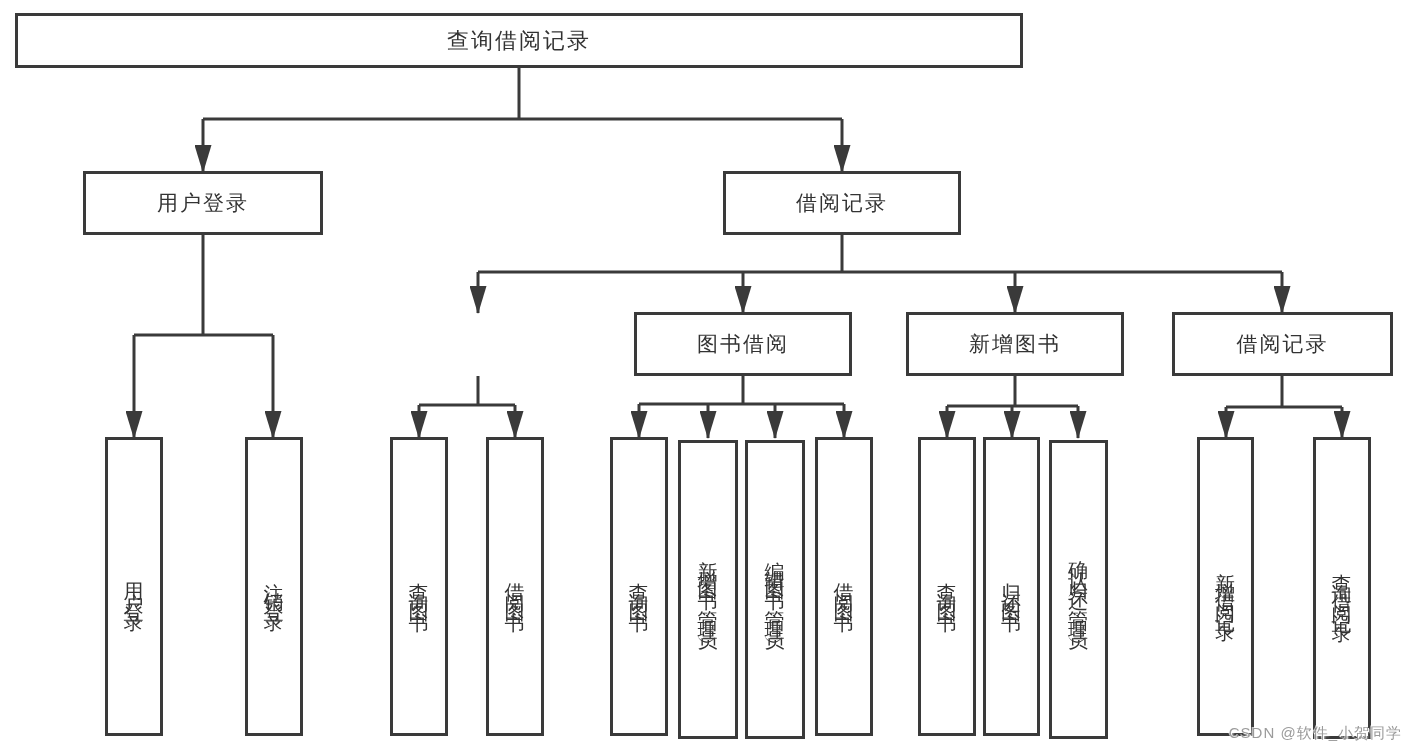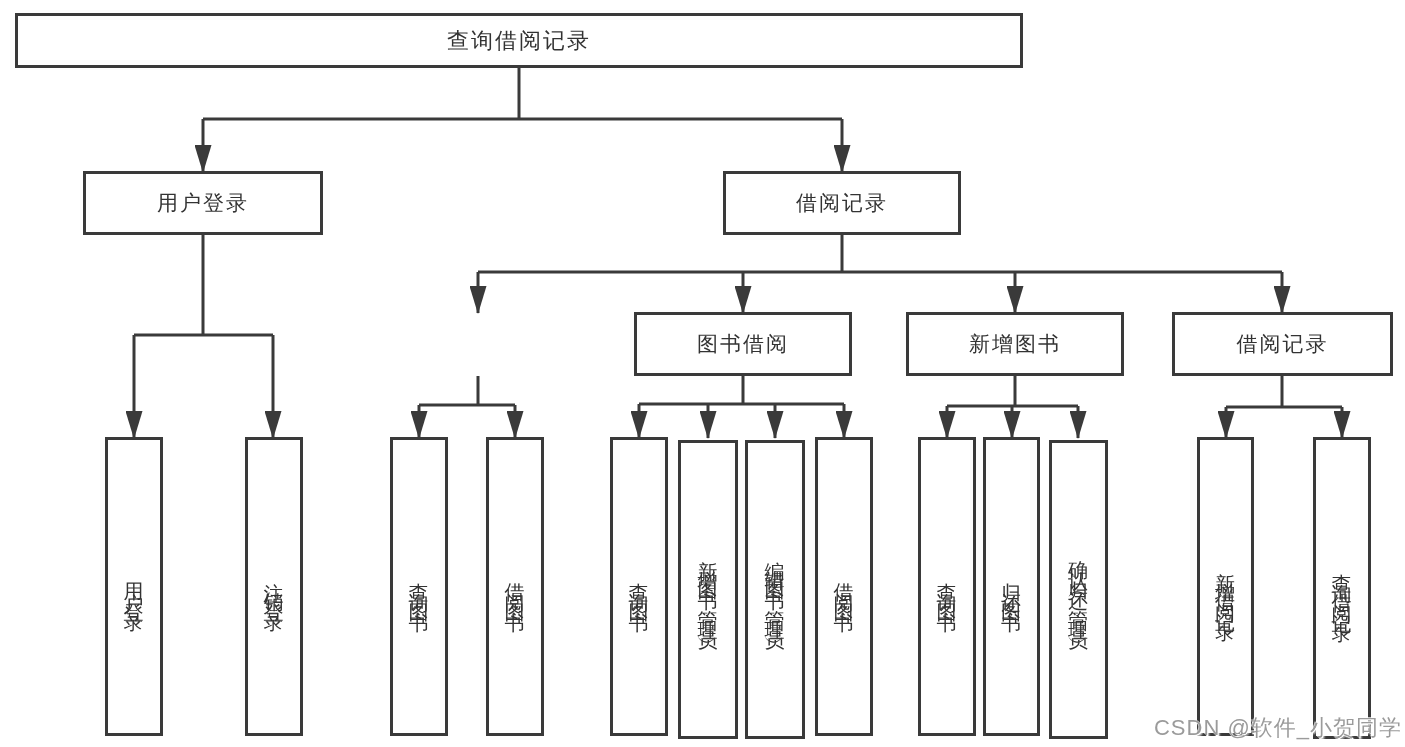--- a/index.html
+++ b/index.html
@@ -33,21 +33,21 @@
     writing-mode:vertical-rl;
     text-orientation:mixed;
     font-size:20px;
     letter-spacing:10px;
     line-height:1.1;
     white-space:normal;
   }
   .watermark{
     position:absolute;z-index:3;
     right:3px;bottom:4px;
-    font-size:22px;letter-spacing:1px;
+    font-size:15px;letter-spacing:1px;
     color:var(--watermark_gray);
     text-shadow:1px 1px 0 #ffffff,-1px -1px 0 rgba(255,255,255,.7),2px 2px 2px rgba(255,255,255,.85);
   }
 </style>
 </head>
 <body>
 
 <div class="canvas">
 
   <svg class="connectors" width="1405" height="747" viewBox="0 0 1405 747" aria-hidden="true">

